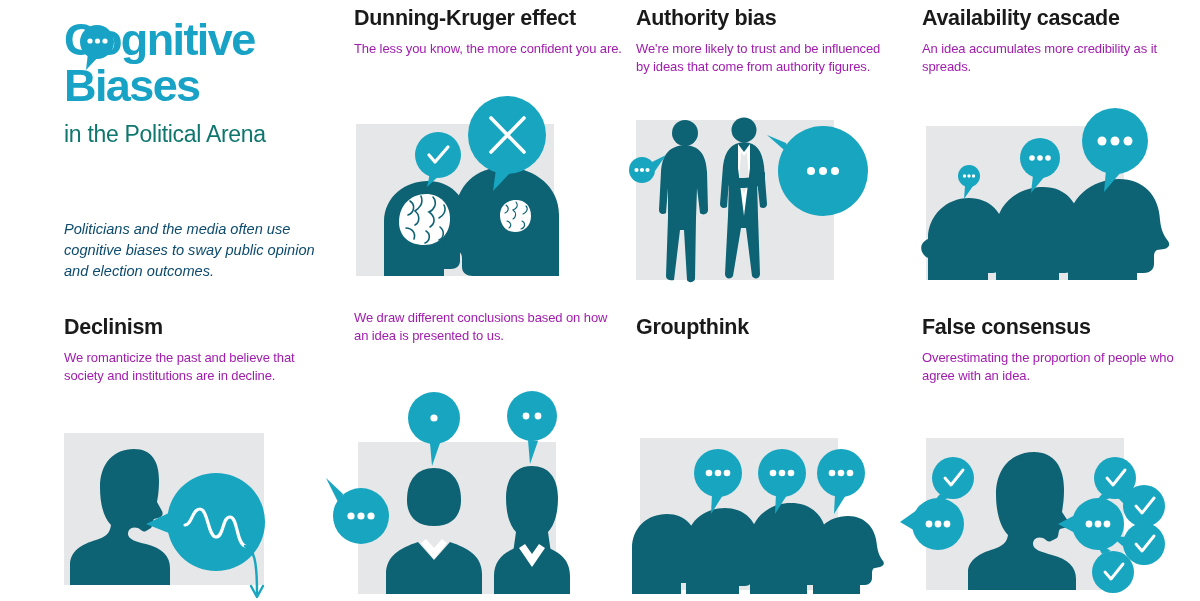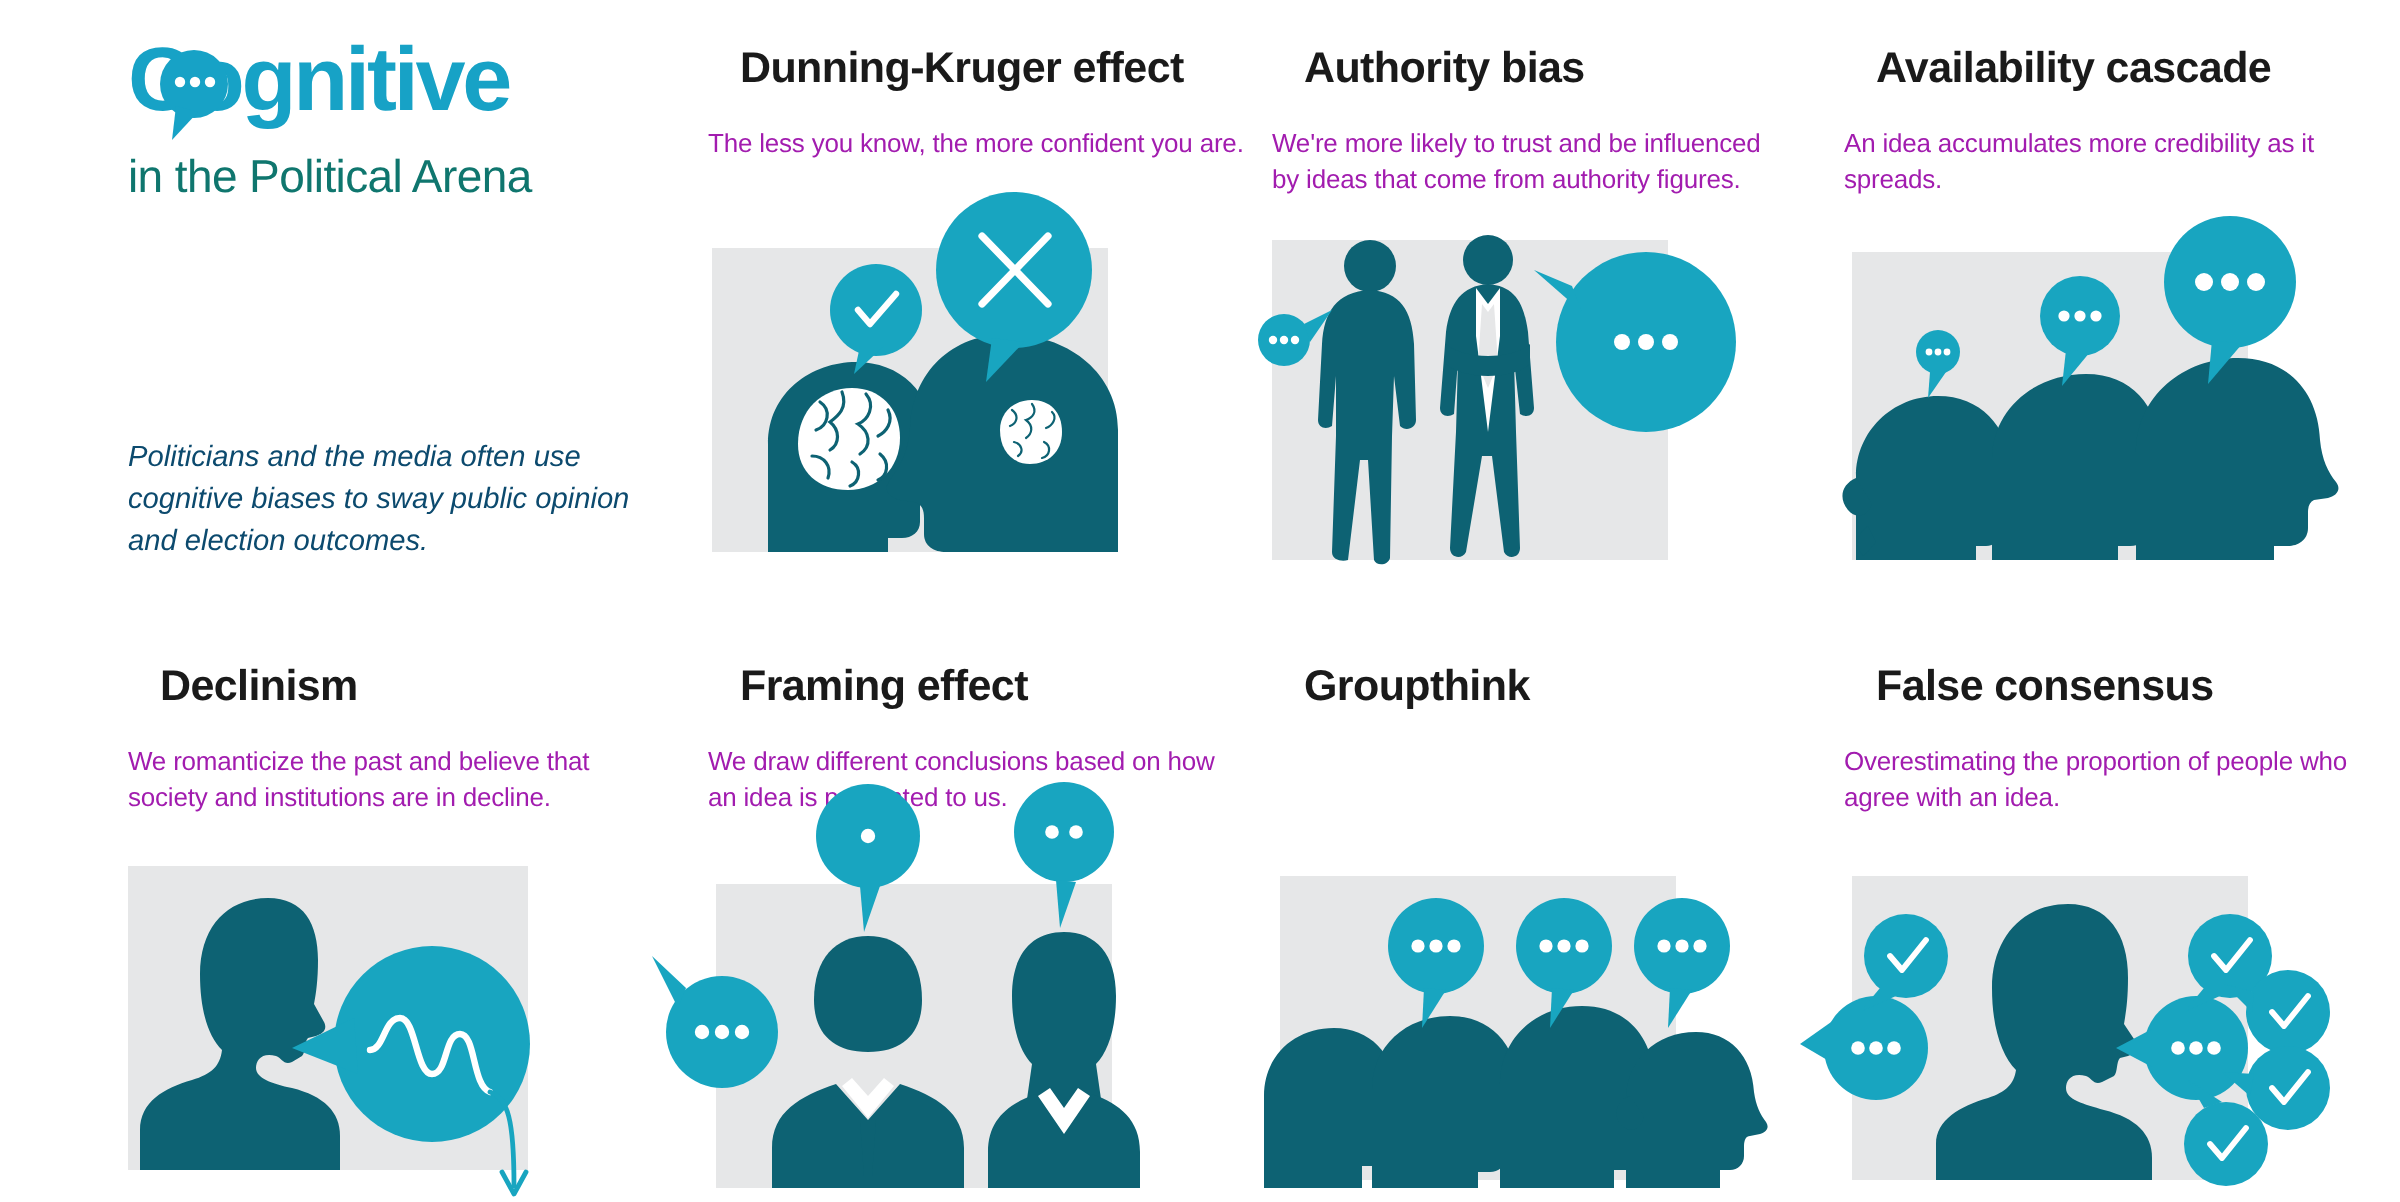--- a/index.html
+++ b/index.html
@@ -17,21 +17,21 @@
   .cell{position:absolute;}
   .col1{left:64px;width:260px;}
   .col2{left:354px;width:268px;}
   .col3{left:636px;width:252px;}
   .col4{left:922px;width:262px;}
   .rowA{top:0px;height:300px;}
   .rowB{top:300px;height:301px;}
 
   .heading{
     font-size:21.5px;font-weight:bold;line-height:1.1;
-    color:#1a1a1a;letter-spacing:-0.3px;margin:16px;
+    color:#1a1a1a;letter-spacing:-0.3px;margin:0;
   }
   .rowA .heading{padding-top:7px;}
   .rowB .heading{padding-top:16px;}
   .blurb{
     font-size:13px;line-height:1.38;color:#a21caf;
     margin:9px 0 0 0;letter-spacing:-0.1px;
   }
 
   
   .title-block{position:absolute;left:64px;top:18px;width:280px;}
@@ -53,20 +53,23 @@
   .illus{position:absolute;}
 </style>
 </head>
 <body>
 
 <div class="infographic">
 
   <div class="title-block">
     <div class="title-main">
       <span>Cognitive</span>
+    </div>
+    <div class="title-main title-l2">
+      <span>Biases</span>
     </div>
     <div class="title-sub">in the Political Arena</div>
   </div>
 
   <svg class="logo-bubble" width="44" height="52" viewBox="0 0 44 52">
     <circle cx="23" cy="22" r="17" fill="#17a2c6"></circle>
     <path d="M14 33 L12 50 L25 36 Z" fill="#17a2c6"></path>
     <circle cx="16" cy="21" r="2.6" fill="#ffffff"></circle>
     <circle cx="23.5" cy="21" r="2.6" fill="#ffffff"></circle>
     <circle cx="31" cy="21" r="2.6" fill="#ffffff"></circle>
@@ -247,21 +250,20 @@
       <circle cx="158" cy="97" r="49" fill="#18a5c0"></circle>
       <path d="M119 84 L88 99 L121 112 Z" fill="#18a5c0"></path>
       <path d="M127 100 C134 100 134 84 142 84 C150 84 150 112 158 112
                C166 112 164 92 172 92 C180 92 178 118 187 121" stroke="#ffffff" stroke-width="3.2" fill="none" stroke-linecap="round"></path>
       <path d="M187 121 C196 124 199 135 199 168" stroke="#18a5c0" stroke-width="2.4" fill="none" stroke-linecap="round"></path>
       <path d="M193 161 L199 172 L205 161" stroke="#18a5c0" stroke-width="2.4" fill="none" stroke-linecap="round" stroke-linejoin="round"></path>
     </g>
   </svg>
 
   <div class="cell col2 rowB">
-    <h2 class="heading">Framing effect</h2>
     <p class="blurb">We draw different conclusions based on how an idea is presented to us.</p>
   </div>
   <svg class="illus" style="left:326px;top:430px;" width="260" height="171" viewBox="0 0 260 171">
     <rect x="32" y="12" width="198" height="152" fill="#e6e7e8"></rect>
 
     <g>
       <circle cx="35" cy="86" r="28" fill="#18a5c0"></circle>
       <path d="M17 64 L0 48 L13 74 Z" fill="#18a5c0"></path>
       <circle cx="25" cy="86" r="3.6" fill="#ffffff"></circle>
       <circle cx="35" cy="86" r="3.6" fill="#ffffff"></circle>

